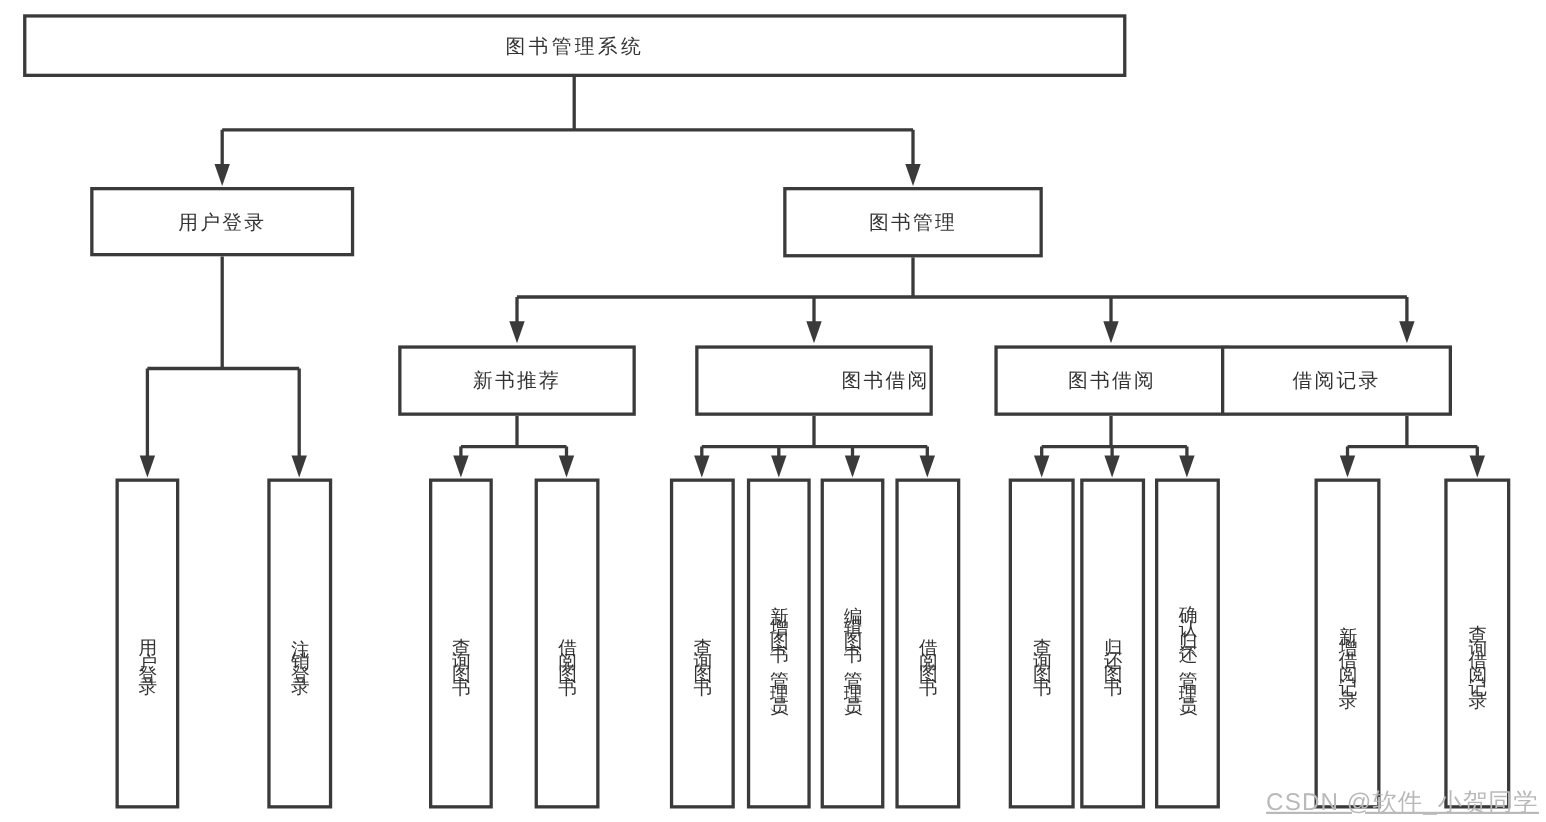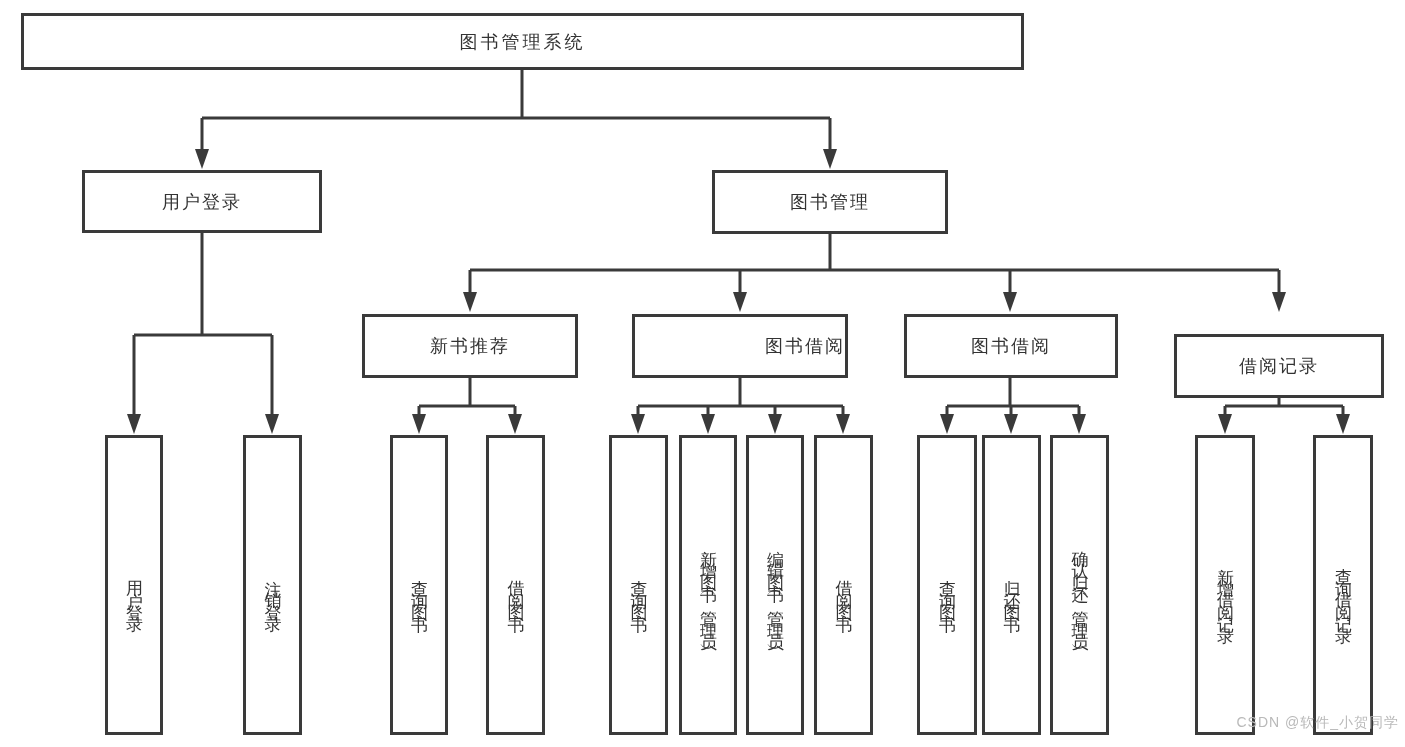--- a/index.html
+++ b/index.html
@@ -48,24 +48,25 @@
     letter-spacing: 12px;
     line-height: 22px;
     margin-bottom: -12px;
     color: #333333;
   }
   #watermark {
     position: absolute;
     top: 714px;
     right: 6px;
     z-index: 3;
-    font-size: 14px;
+    font-size: 22px;
     color: #b9b9b9;
     letter-spacing: 1px;
     white-space: nowrap;
+    text-decoration: underline;
   }
 </style>
 </head>
 <body>
 
 <div id="canvas">
 
   <svg id="connectors" width="1405" height="747" viewBox="0 0 1405 747">
     <g stroke="#3a3a3a" stroke-width="3" fill="none">
 
@@ -119,21 +120,21 @@
 
   <div class="node h" style="left:362px; top:314px; width:216px; height:64px;text-align:right;">
     <span>新书推荐</span>
   </div>
   <div class="node h" style="left:632px; top:314px; width:216px; height:64px;justify-content:flex-end;">
     <span>图书借阅</span>
   </div>
   <div class="node h" style="left:904px; top:314px; width:214px; height:64px;">
     <span>图书借阅</span>
   </div>
-  <div class="node h" style="left:1174px; top:314px; width:210px; height:64px;margin-top:20px;">
+  <div class="node h" style="left:1110px; top:314px; width:210px; height:64px;">
     <span>借阅记录</span>
   </div>
 
   <div class="node leaf" style="left:105px; top:435px; width:58px; height:300px;">
     <span>用户登录</span>
   </div>
   <div class="node leaf" style="left:243px; top:435px; width:59px; height:300px;">
     <span>注销登录</span>
   </div>
 

